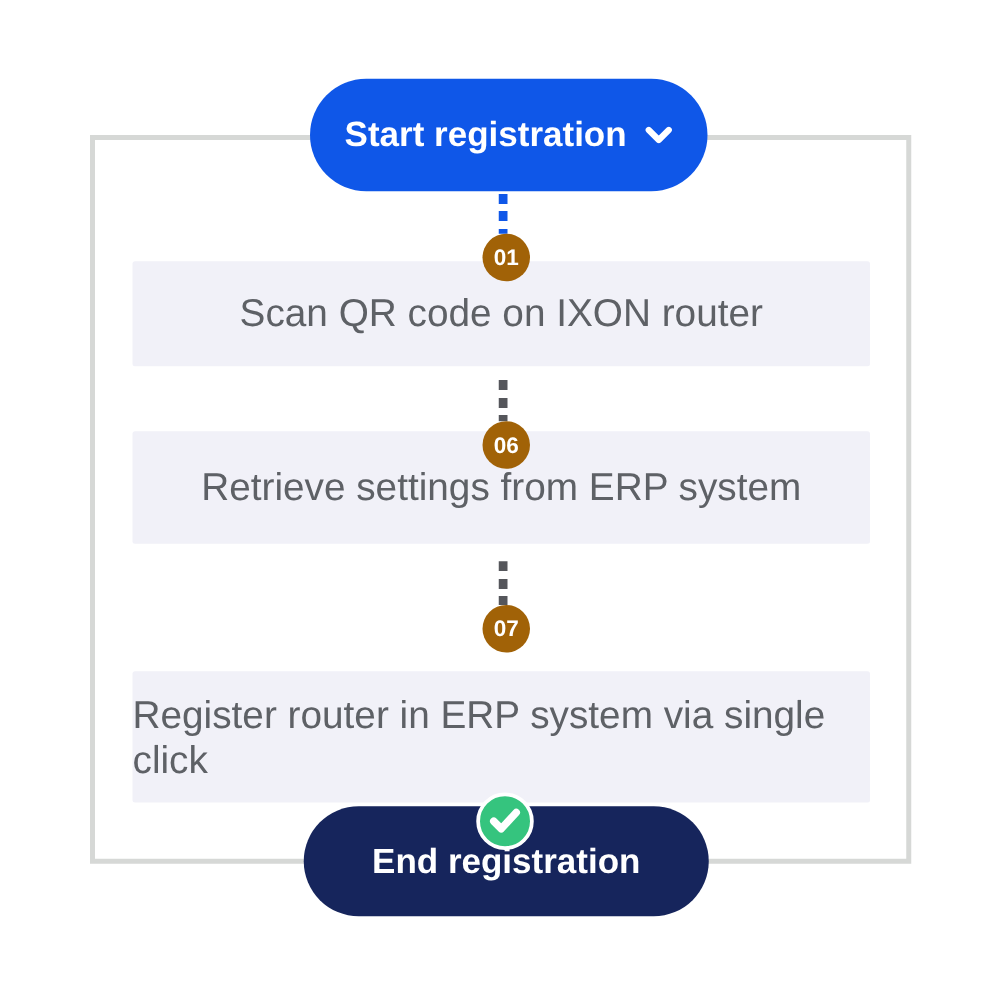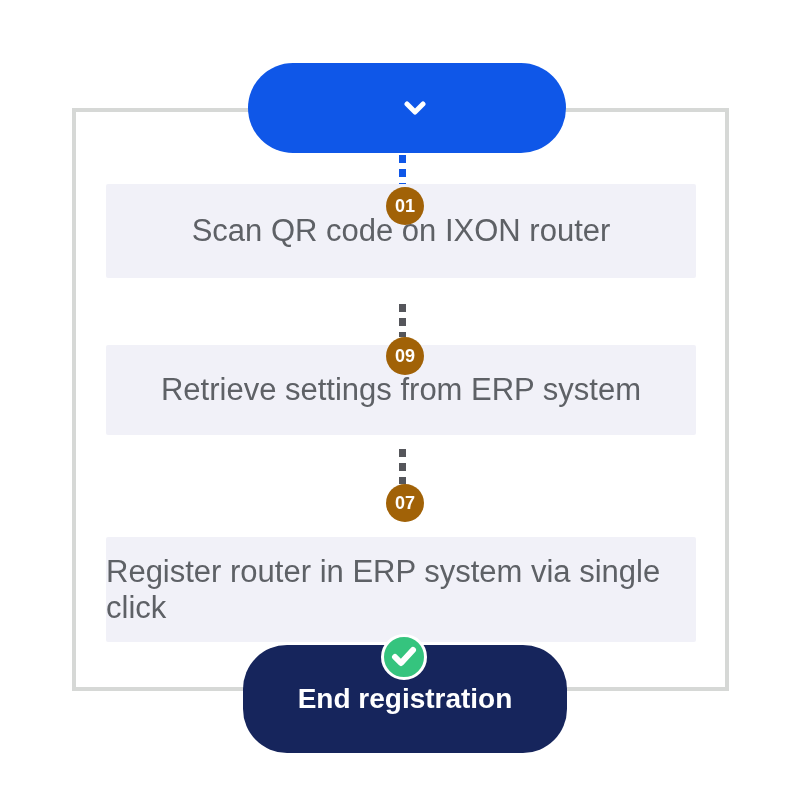--- a/index.html
+++ b/index.html
@@ -33,21 +33,21 @@
   .pill-start {
     left: 248px; top: 63px;
     width: 318px; height: 90px;
     border-radius: 45px;
     background: #0f57e8;
     font-size: 28px;
     cursor: pointer;
   }
   .pill-end {
     left: 243px; top: 645px;
-    width: 324px; height: 108px;
+    width: 324px; height: 88px;
     border-radius: 44px;
     background: #16255c;
     font-size: 28px;
   }
   .chevron { margin-left: 15px; display: inline-flex; }
 
   
   .conn {
     position: absolute;
     width: 7px;
@@ -69,21 +69,21 @@
     width: 590px;
     background: #f1f1f8;
     display: flex;
     align-items: center;
     justify-content: center;
     color: #5e6166;
     font-size: 31px;
     border-radius: 2px;
     z-index: 2;
   }
-  .panel-1 { top: 184px; height: 94px; }
+  .panel-1 { top: 209px; height: 84px; }
   .panel-2 { top: 345px; height: 90px; }
   .panel-3 { top: 497px; height: 105px; margin-top: 40px; }
 
   
   .badge {
     position: absolute;
     left: 386px;
     width: 38px; height: 38px;
     border-radius: 50%;
     background: #a16207;
@@ -112,41 +112,42 @@
     justify-content: center;
     z-index: 5;
   }
 </style>
 </head>
 <body>
 
 <div class="frame"></div>
 
 <div class="pill pill-start">
+  <span>Start registration</span>
   <span class="chevron">
     <svg width="22" height="14" viewBox="0 0 22 14">
       <polyline points="3,3 11,11 19,3" fill="none" stroke="#ffffff" stroke-width="5" stroke-linecap="round" stroke-linejoin="round"></polyline>
     </svg>
   </span>
 </div>
 
 <div class="conn conn-blue conn-1"></div>
 <div class="conn conn-gray conn-2"></div>
 <div class="conn conn-gray conn-3"></div>
 <div class="conn conn-navy conn-4"></div>
 
 <div class="badge badge-1">
   <span>01</span>
 </div>
 <div class="panel panel-1">
   <span>Scan QR code on IXON router</span>
 </div>
 
 <div class="badge badge-2">
-  <span>09</span>
+  <span>06</span>
 </div>
 <div class="panel panel-2">
   <span>Retrieve settings from ERP system</span>
 </div>
 
 <div class="badge badge-3">
   <span>07</span>
 </div>
 <div class="panel panel-3">
   <span>Register router in ERP system via single click</span>

